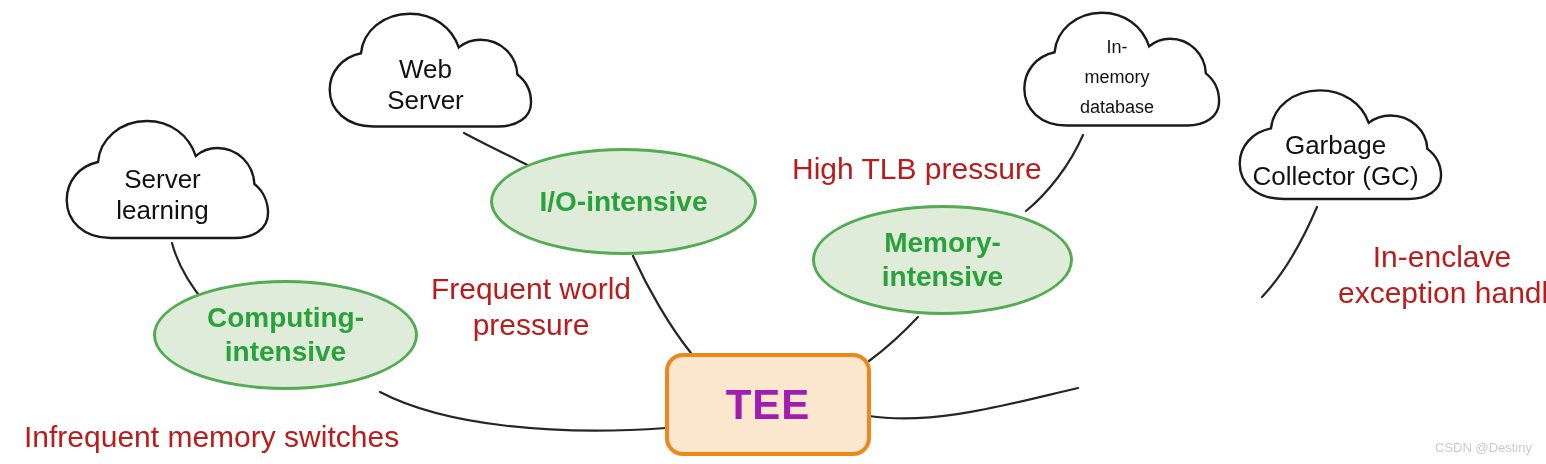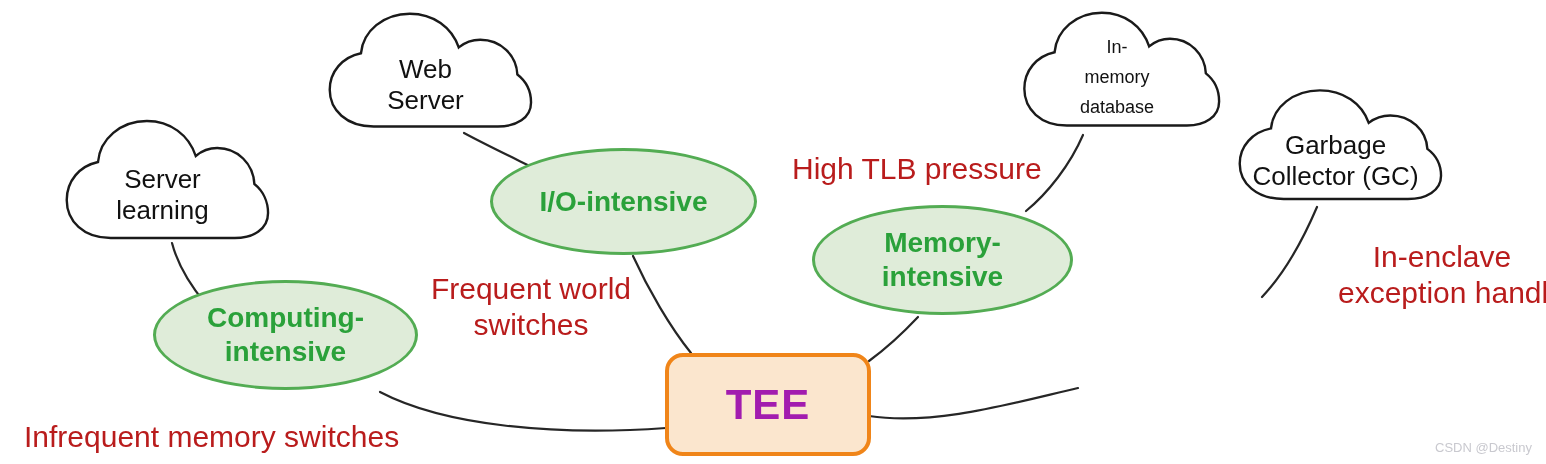--- a/index.html
+++ b/index.html
@@ -131,21 +131,21 @@
   <div class="tee-box">
     <span>TEE</span>
   </div>
 
   <div class="annotation ann-infrequent">
     <div>Infrequent memory switches</div>
   </div>
 
   <div class="annotation ann-frequent">
     <div>Frequent world</div>
-    <div>switches</div>
+    <div>pressure</div>
   </div>
 
   <div class="annotation ann-hightlb">
     <div>High TLB pressure</div>
   </div>
 
   <div class="annotation ann-inenclave">
     <div>In-enclave</div>
     <div>exception handling</div>
   </div>

